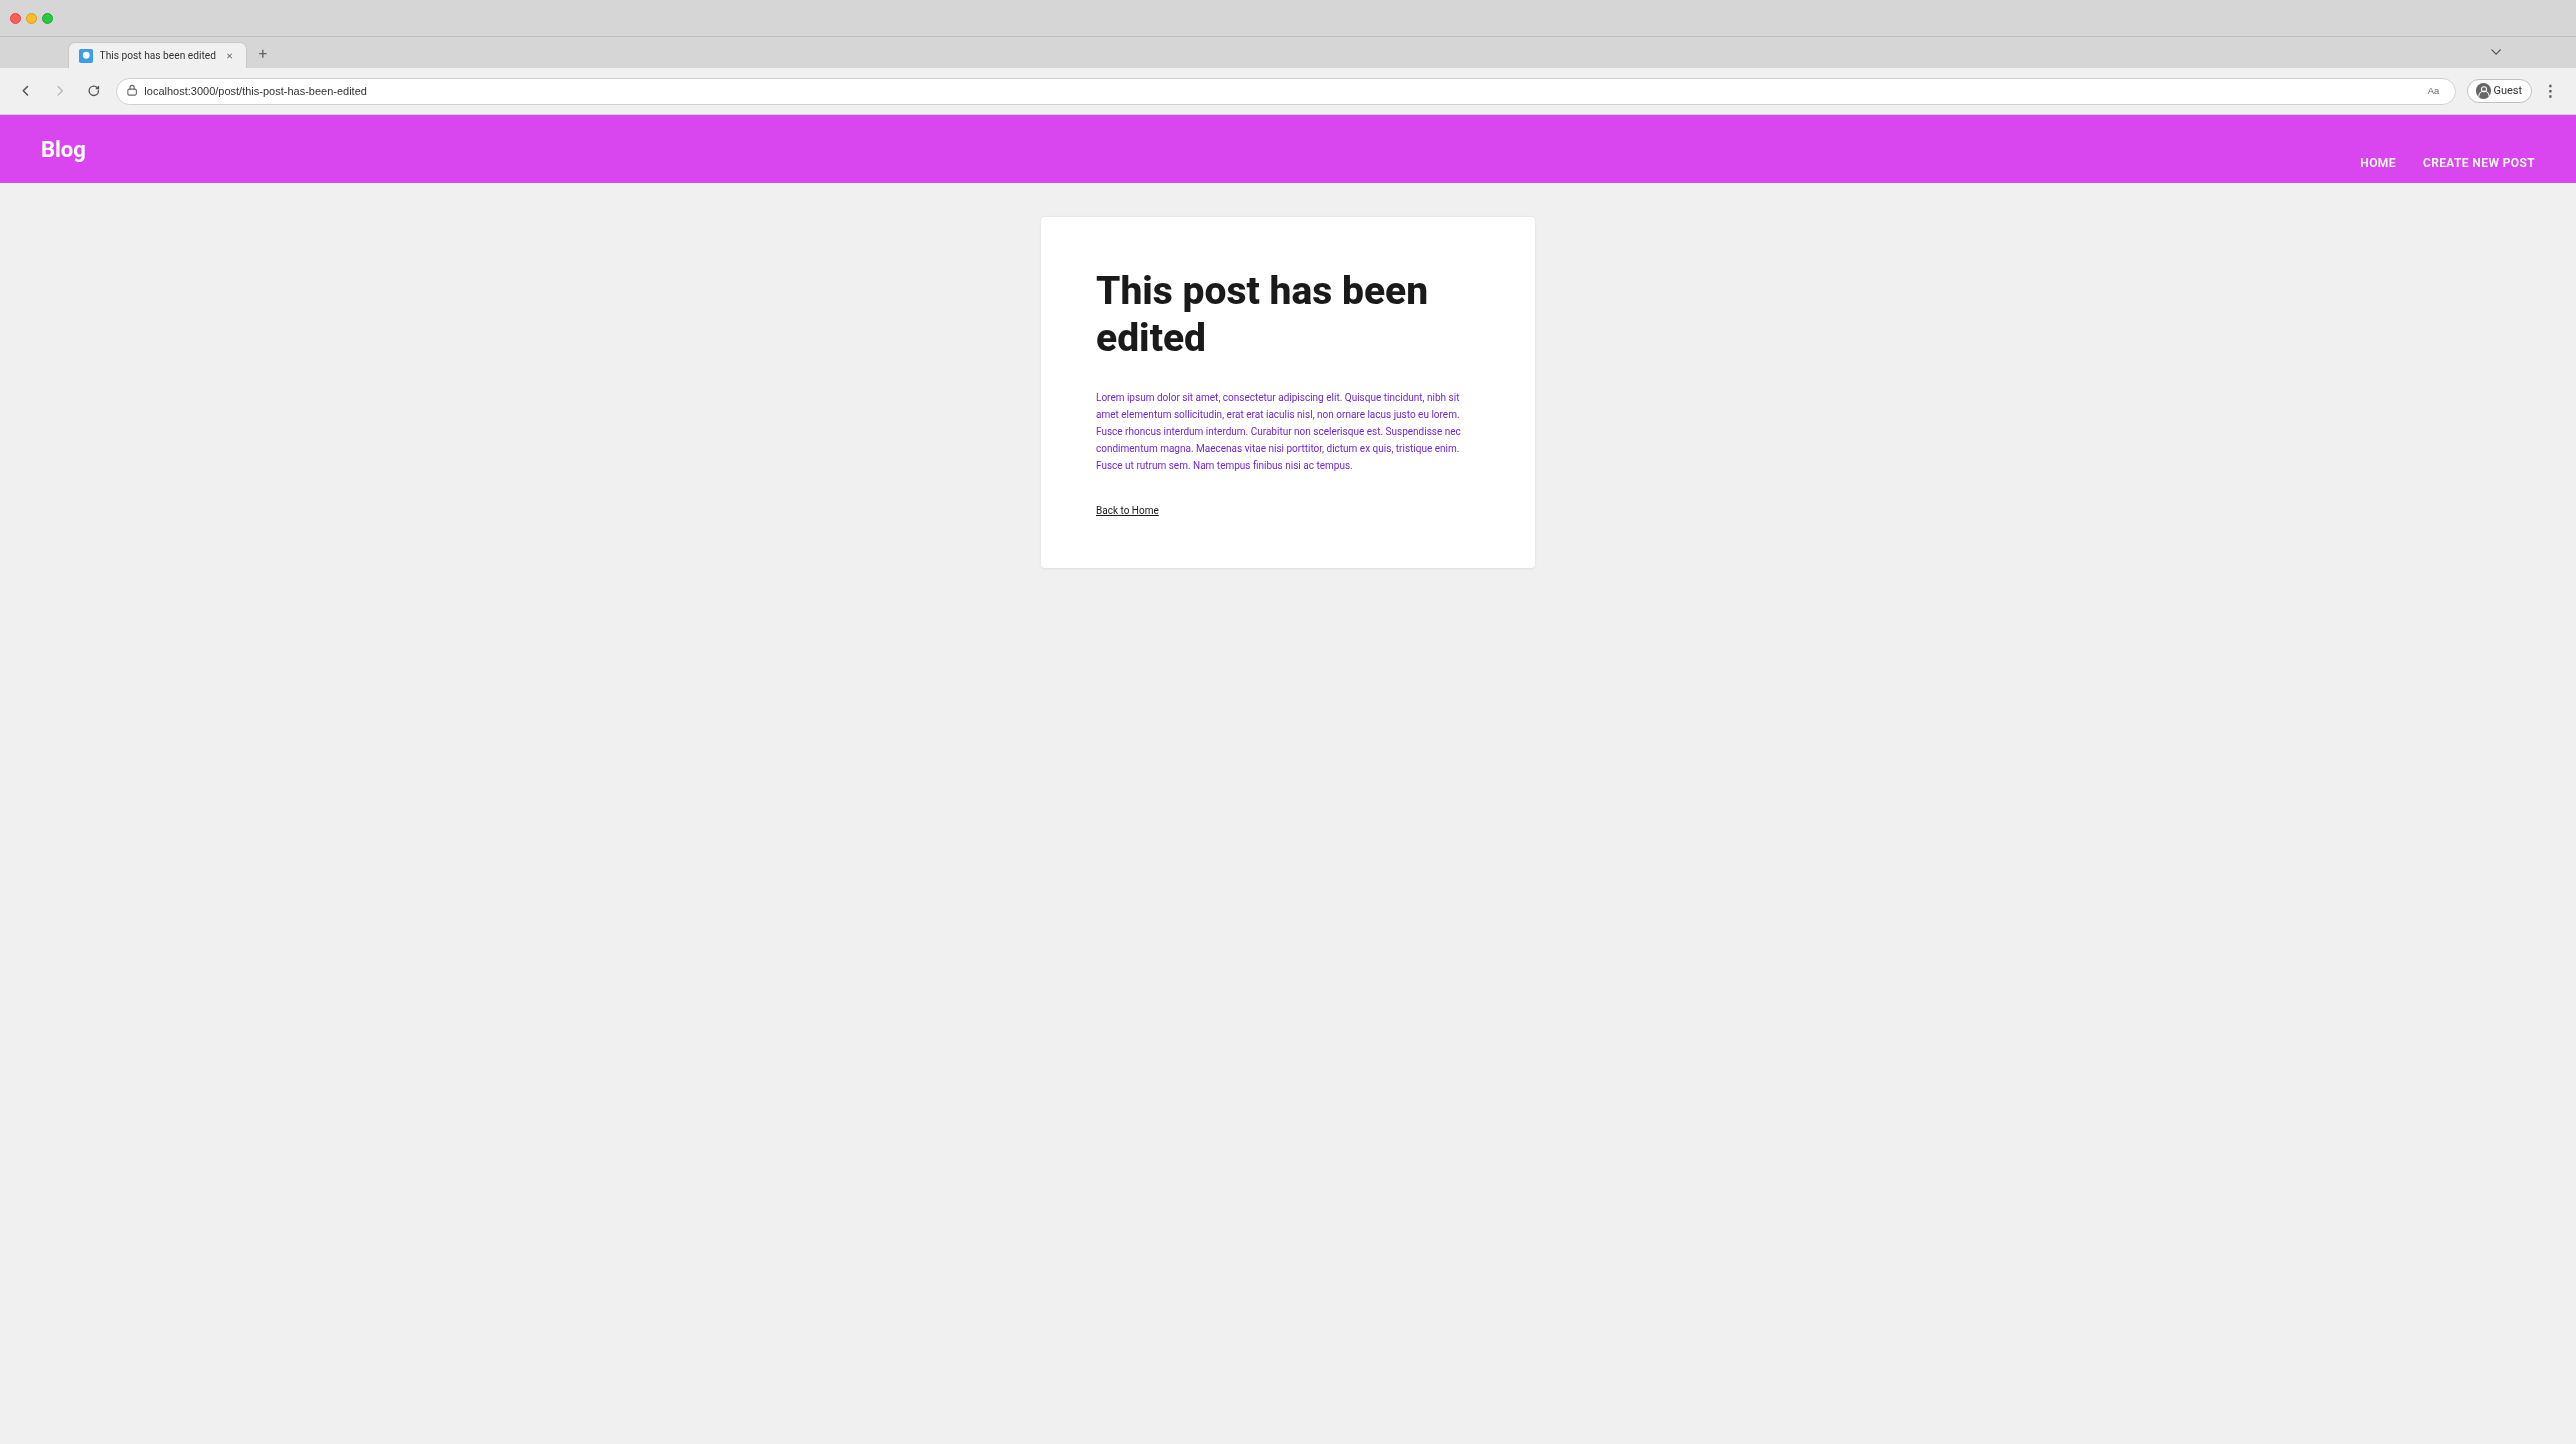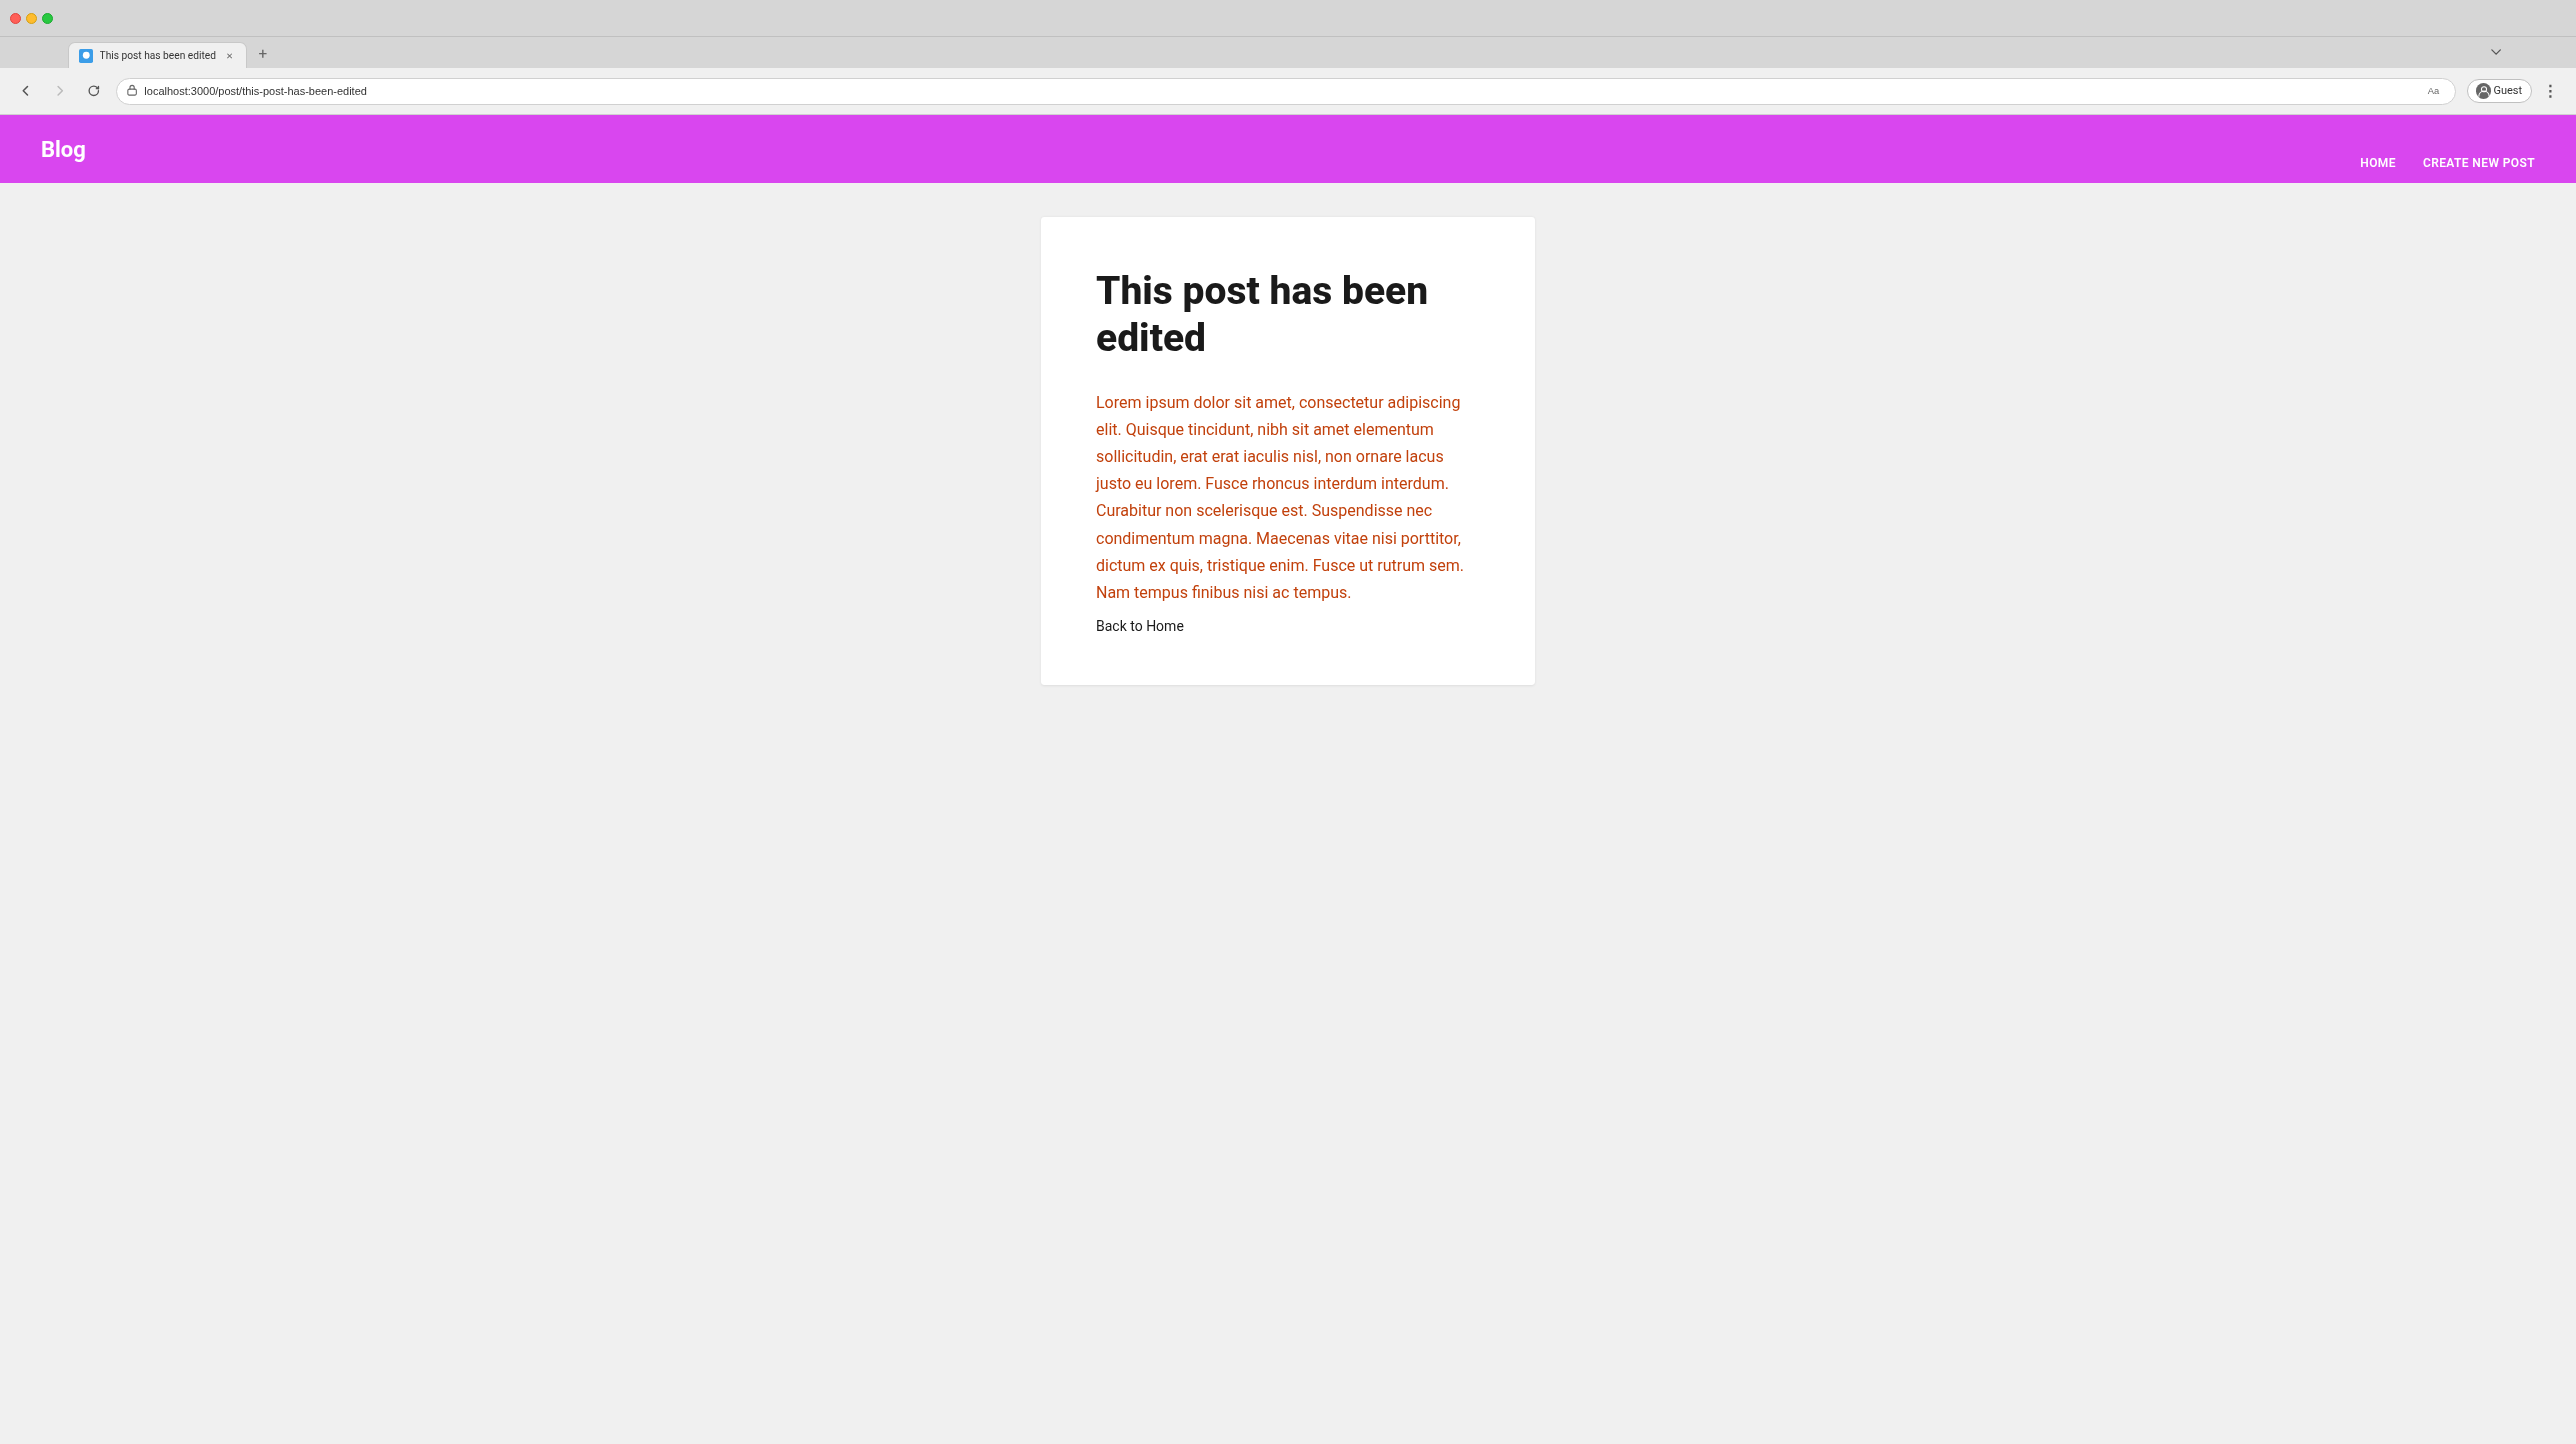--- a/index.html
+++ b/index.html
@@ -287,29 +287,30 @@
 
     .post-title {
       font-size: 39px;
       font-weight: 800;
       color: #1a1a1a;
       line-height: 1.2;
       margin-bottom: 27px;
     }
 
     .post-body {
-      font-size: 16px;
+      font-size: 10px;
       line-height: 1.7;
-      color: #c2410c;
-      margin-bottom: 12px;
+      color: #6d28d9;
+      margin-bottom: 27px;
     }
 
     .back-link {
       color: #1a1a1a;
-      font-size: 14px;
+      text-decoration: underline;
+      font-size: 10px;
       cursor: pointer;
     }
 
     .tab-bar-row {
       display: flex;
       align-items: flex-end;
       background: #d6d6d6;
       height: 31px;
       padding: 0 68px;
     }

